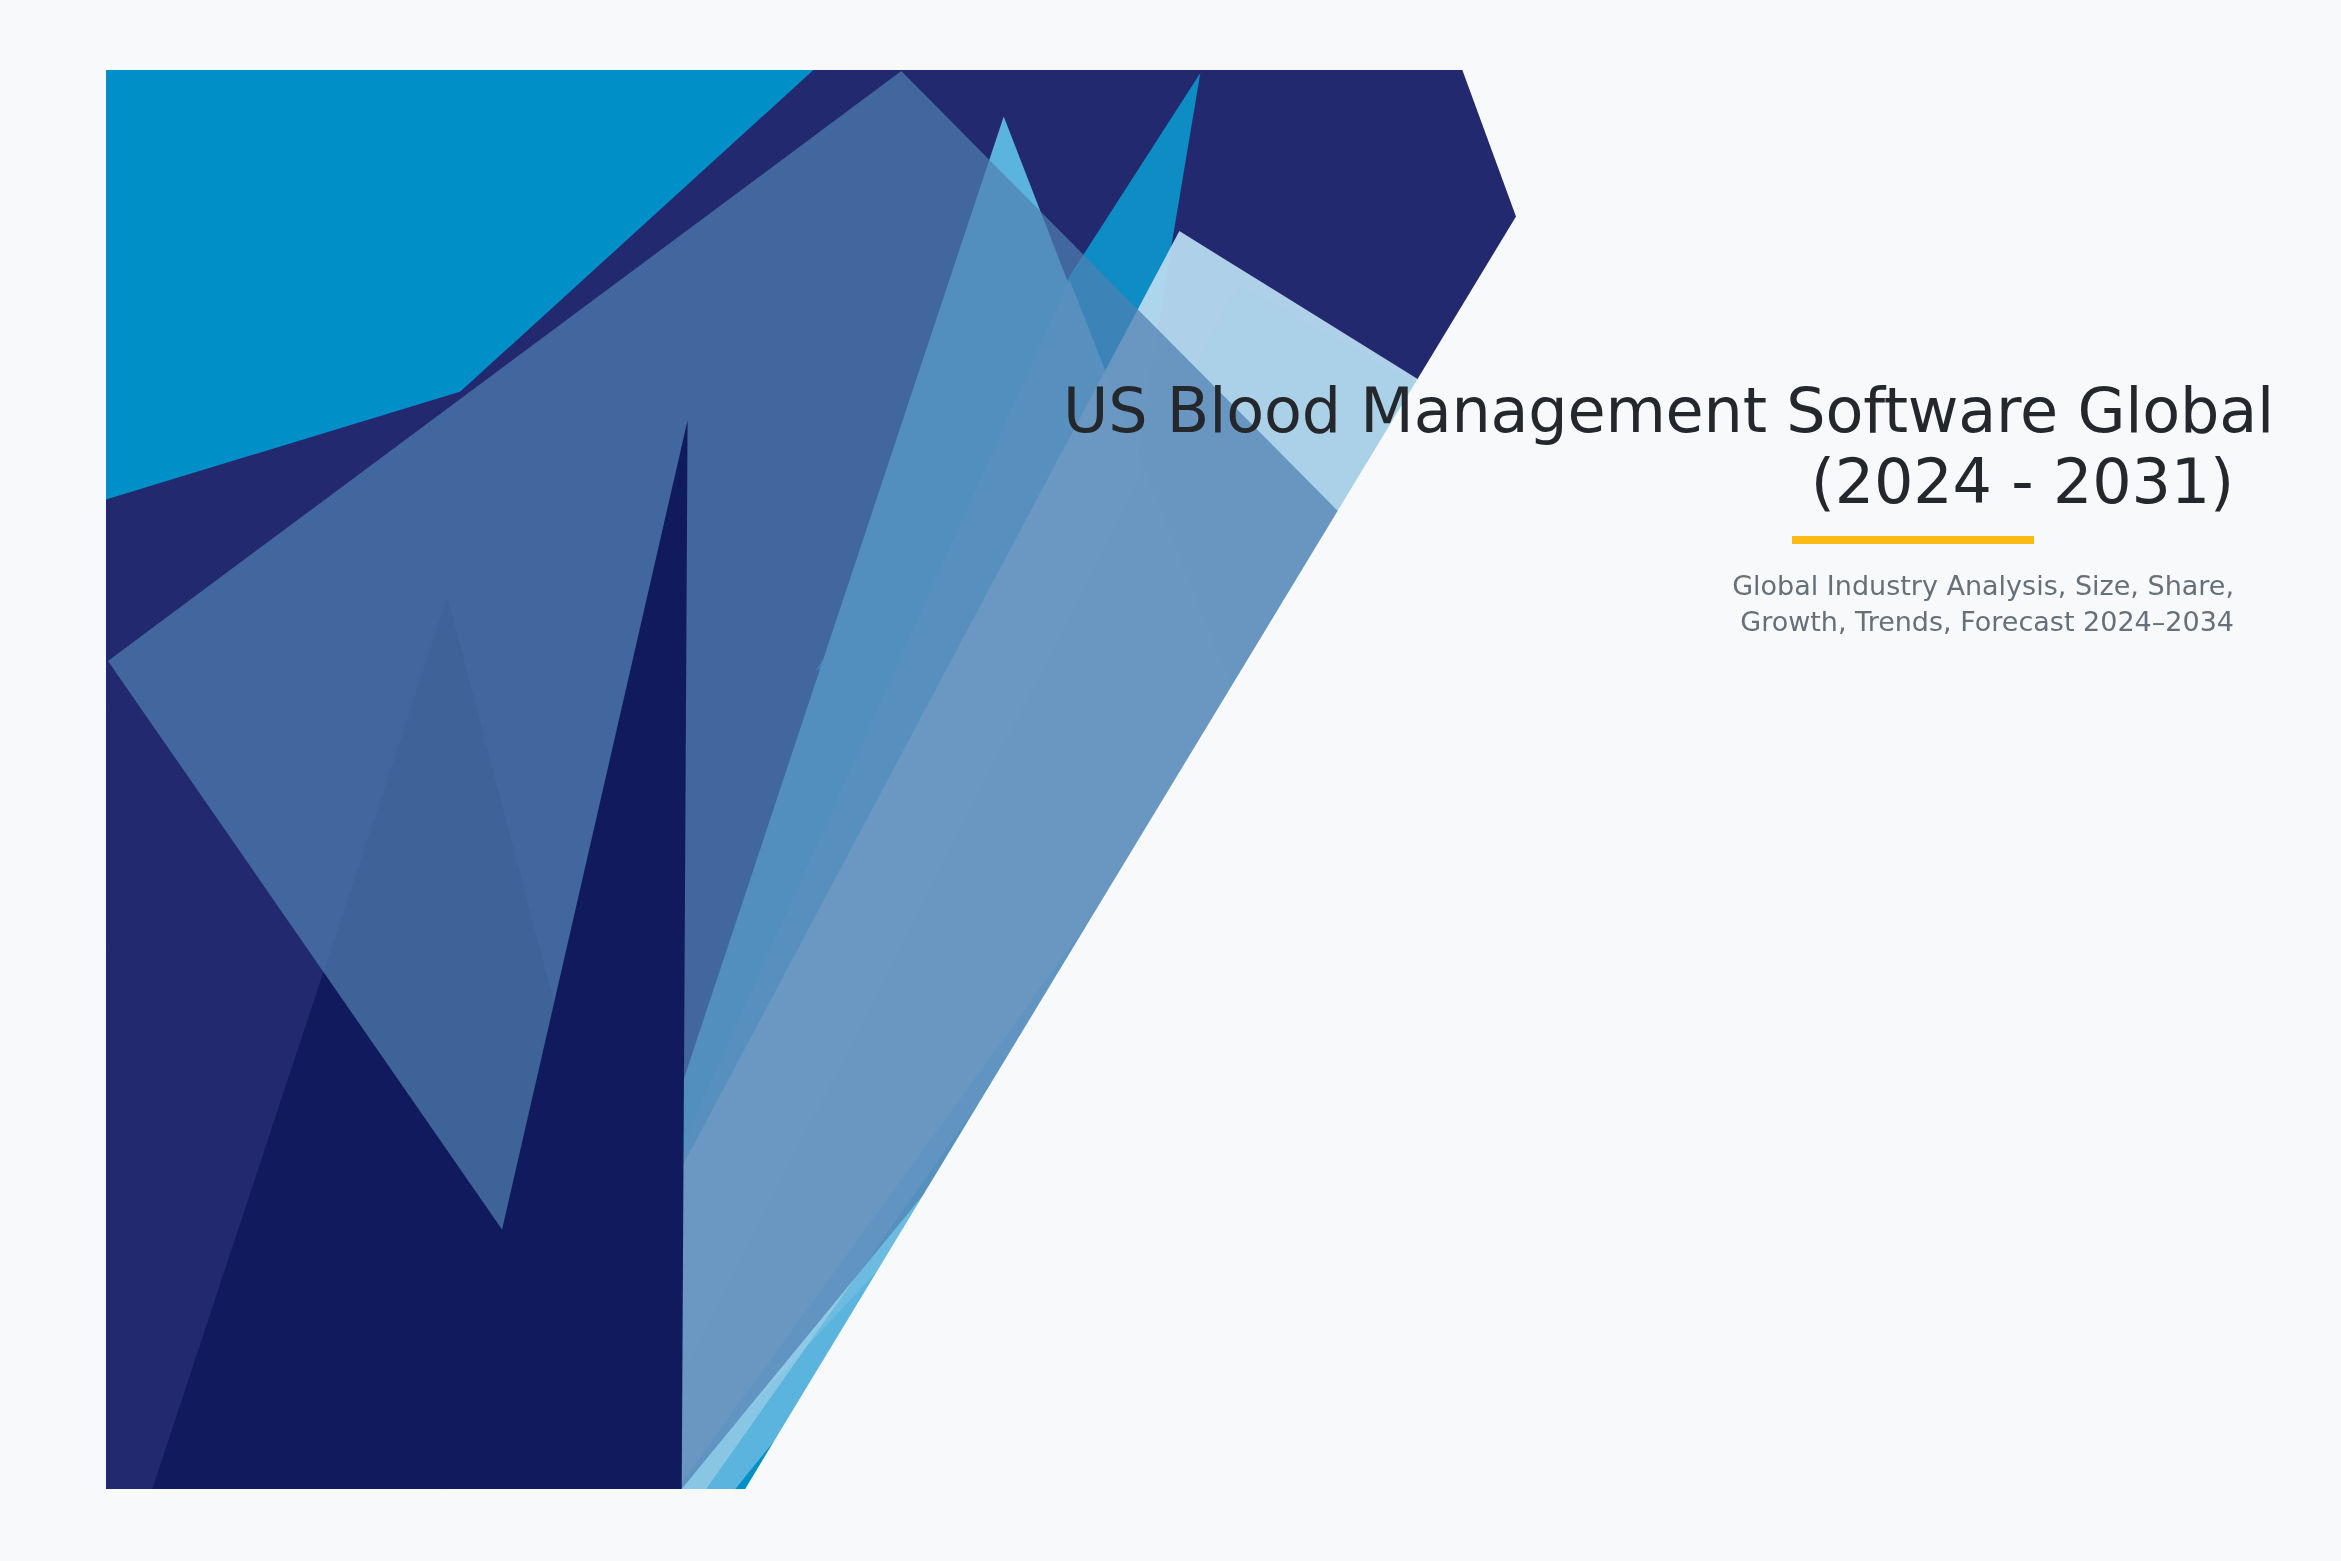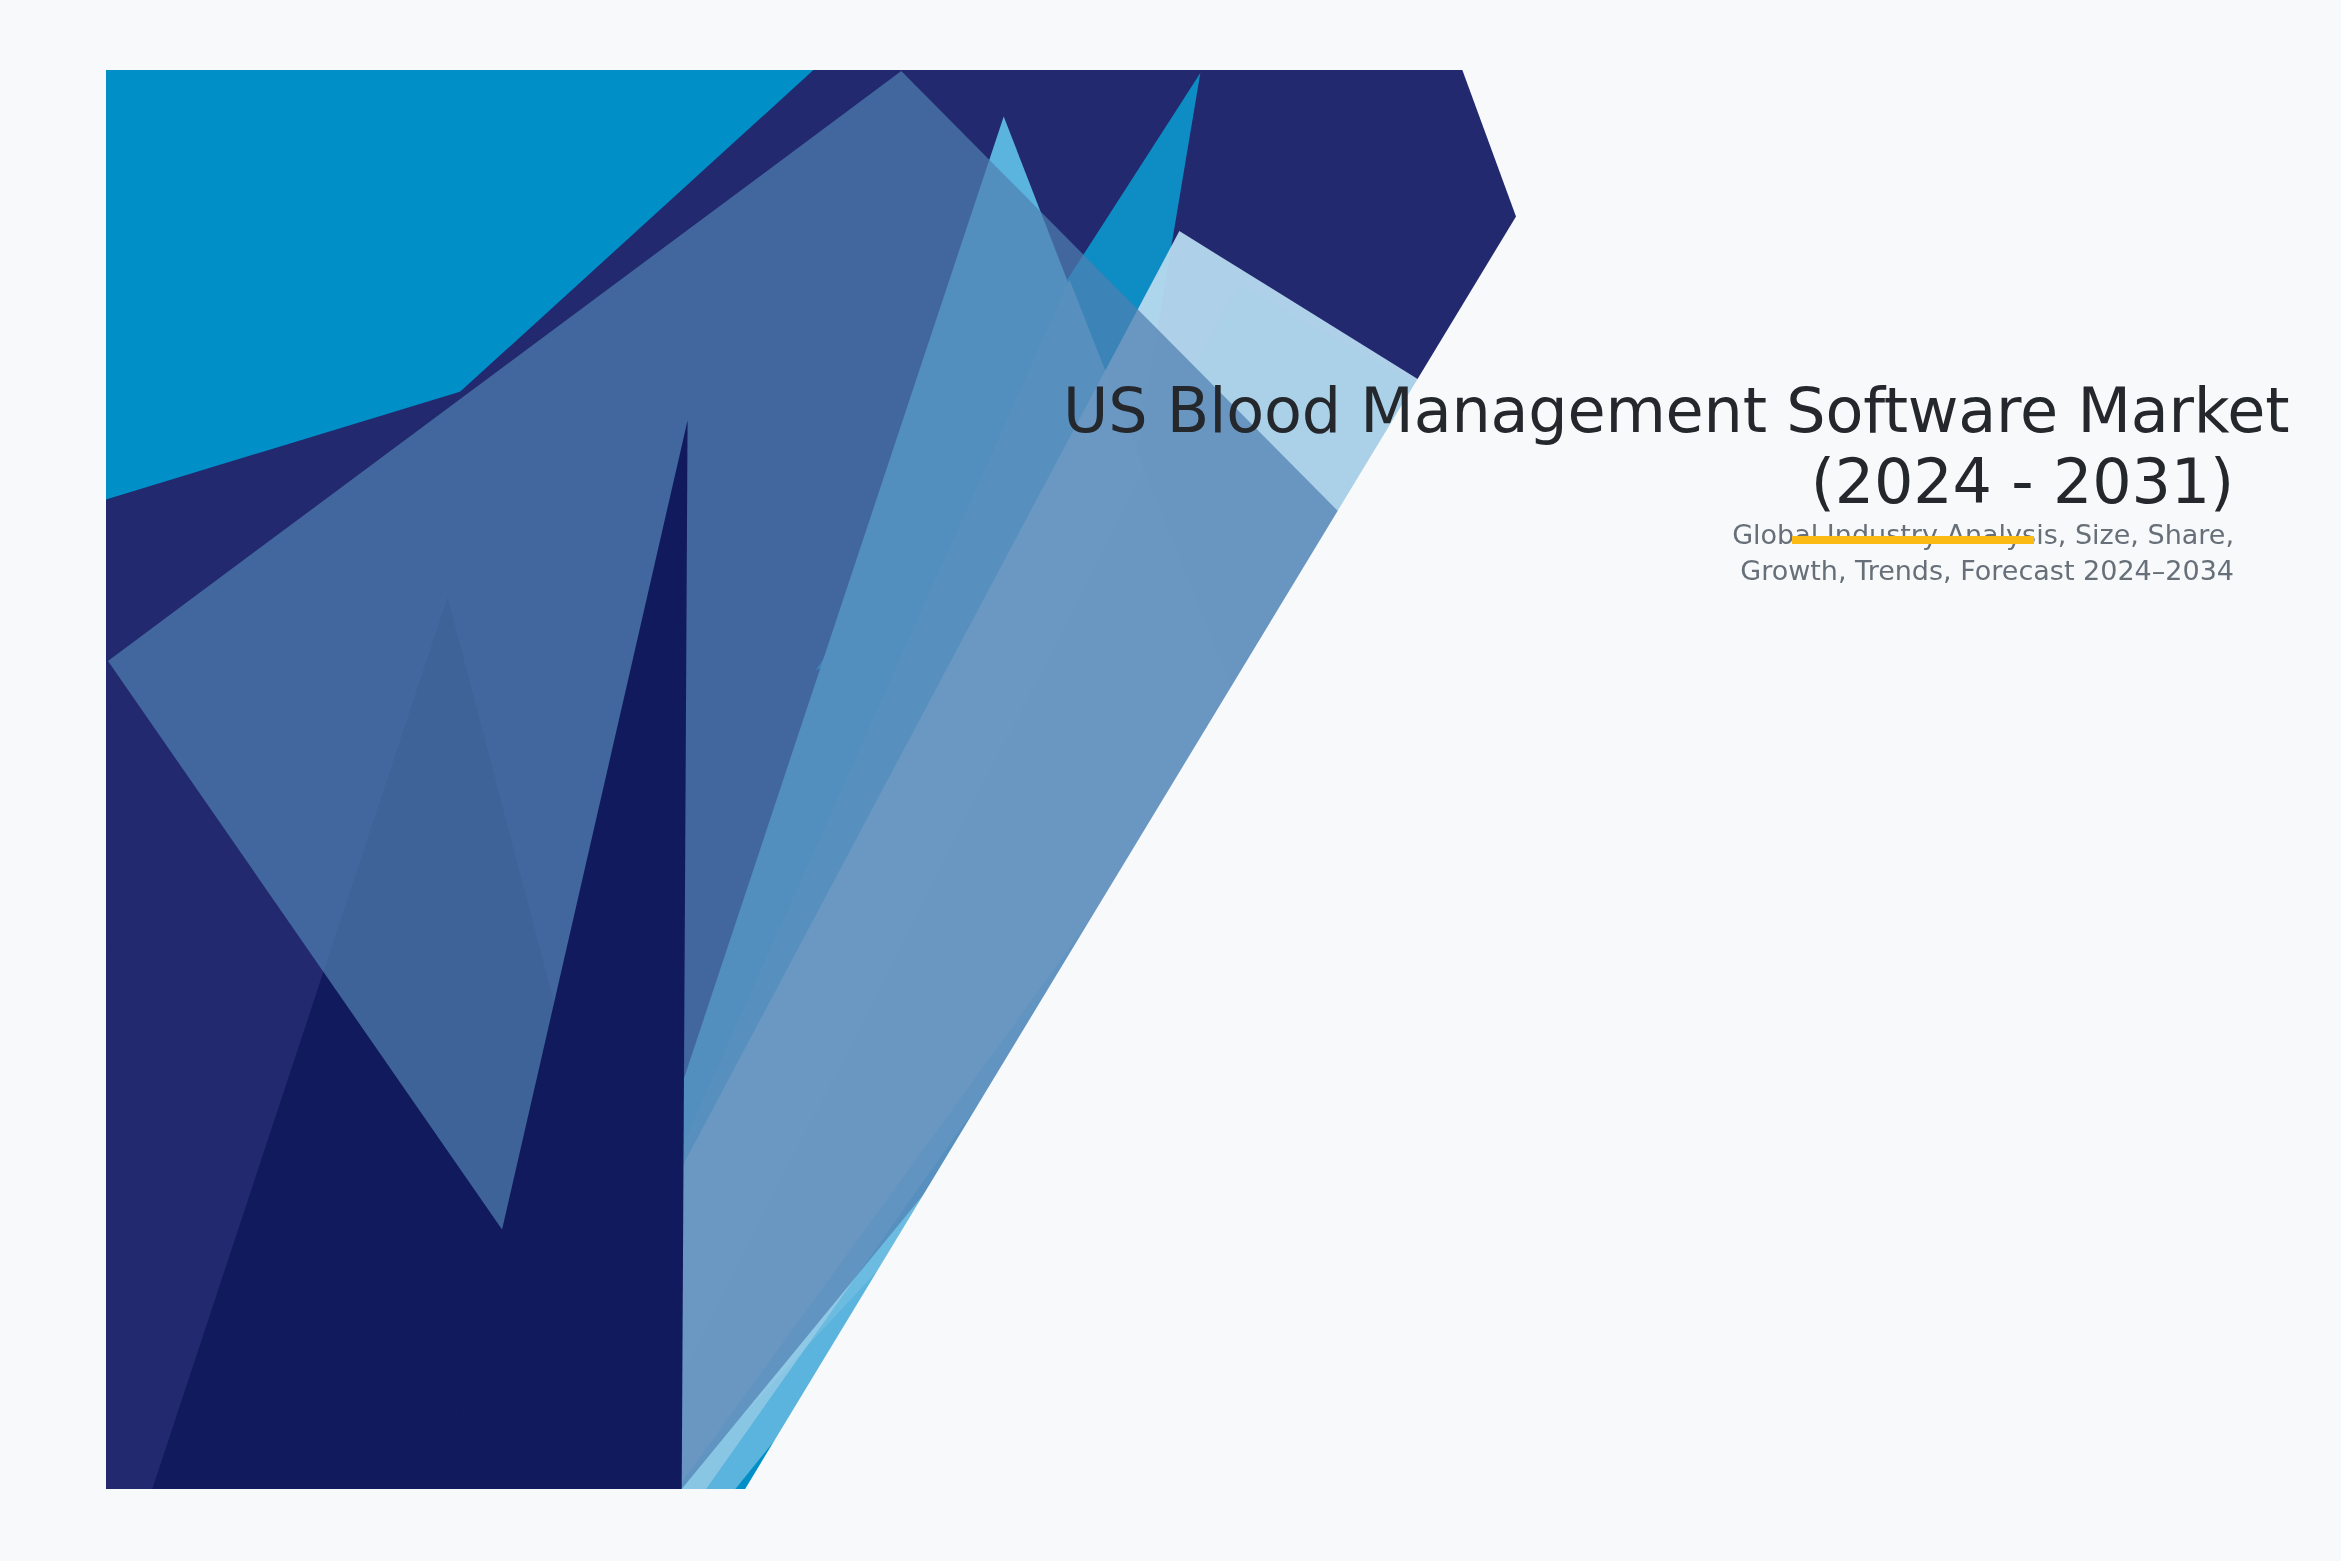--- a/index.html
+++ b/index.html
@@ -64,20 +64,21 @@
     width: 242px;
     height: 8.3px;
     background: #fcba14;
     z-index: 0;
   }
   .title-line span.tl {
     position: relative;
     z-index: 2;
   }
   #subtitle {
+    margin-top: 51px;
     font-size: 27px;
     line-height: 1.32;
     font-weight: 400;
     color: #676f78;
     text-align: right;
   }
   #subtitle .sub-line { display: block; white-space: nowrap; }
 </style>
 </head>
 <body>
@@ -120,21 +121,21 @@
         <polygon points="2890,0 2890,300 2780,0" fill="#f7f9fb"></polygon>
       </g>
     </svg>
   </div>
 
   <div id="text-block">
 
     <div id="title-wrap">
       <div id="accent-bar"></div>
       <div class="title-line">
-        <span class="tl">US Blood Management Software Market</span>
+        <span class="tl">US Blood Management Software Global</span>
       </div>
       <div class="title-line">
         <span class="tl">(2024 - 2031)</span>
       </div>
     </div>
 
     <div id="subtitle">
       <span class="sub-line">Global Industry Analysis, Size, Share,</span>
       <span class="sub-line">Growth, Trends, Forecast 2024–2034</span>
     </div>

